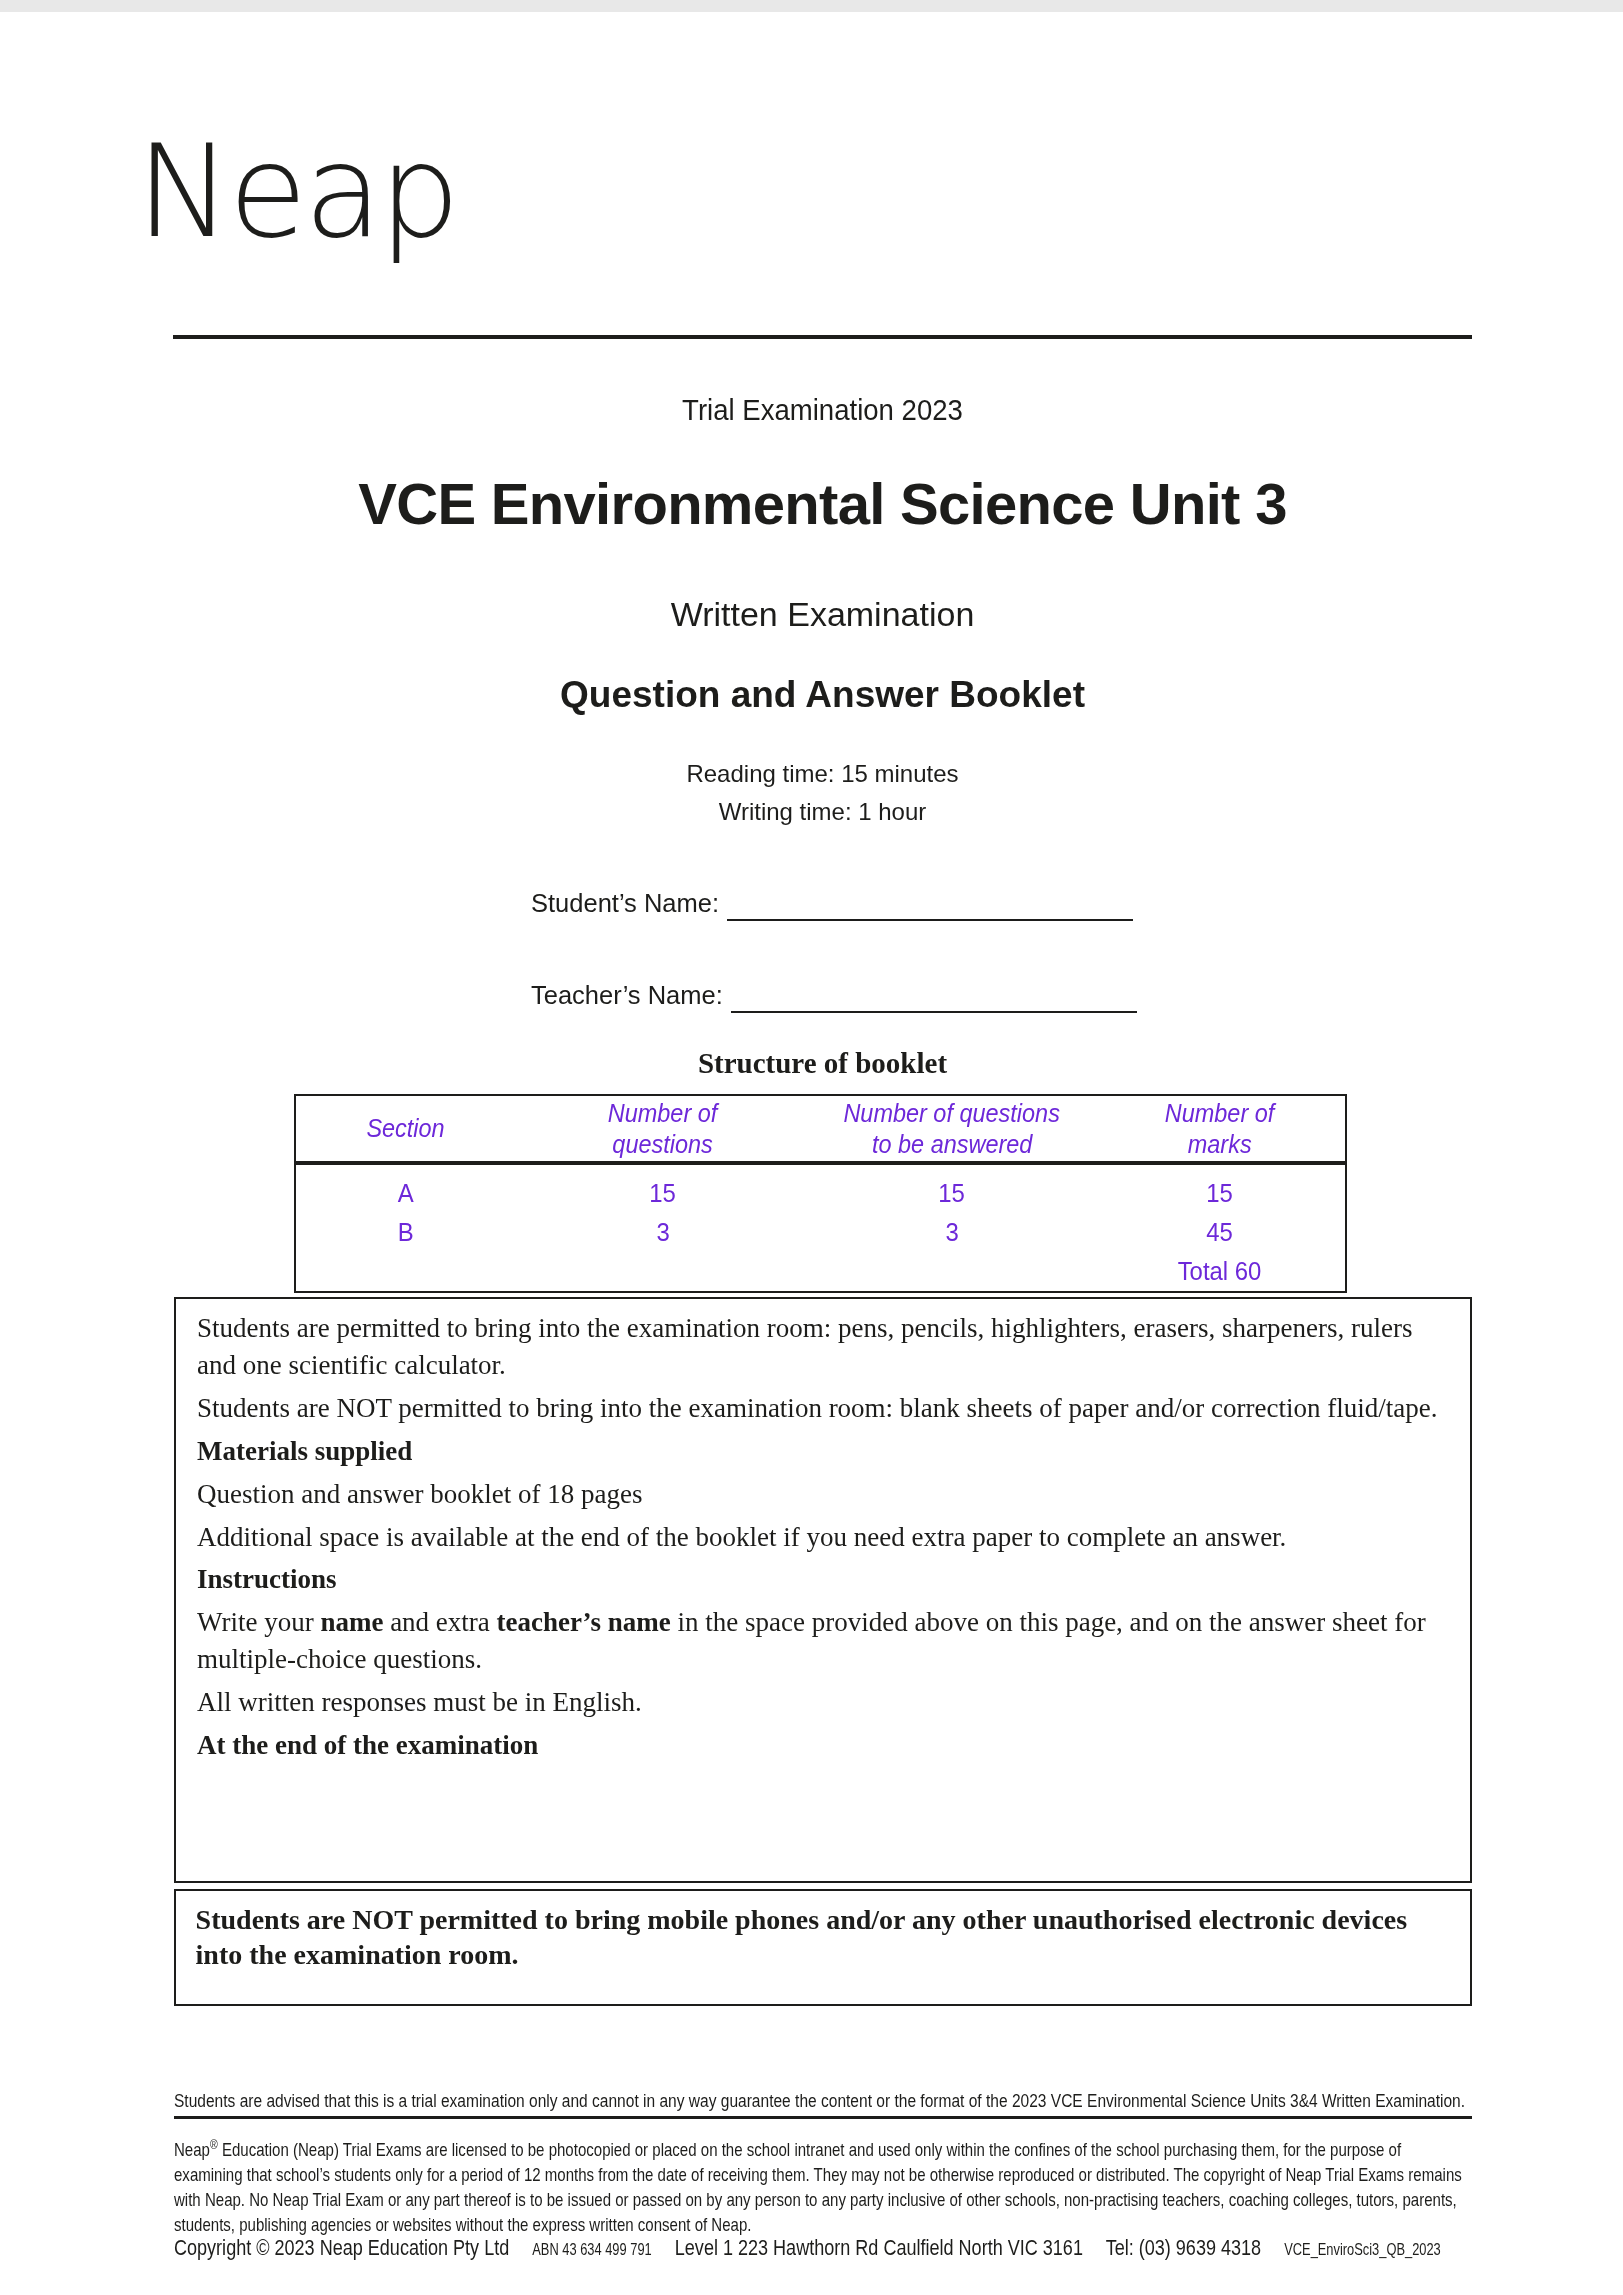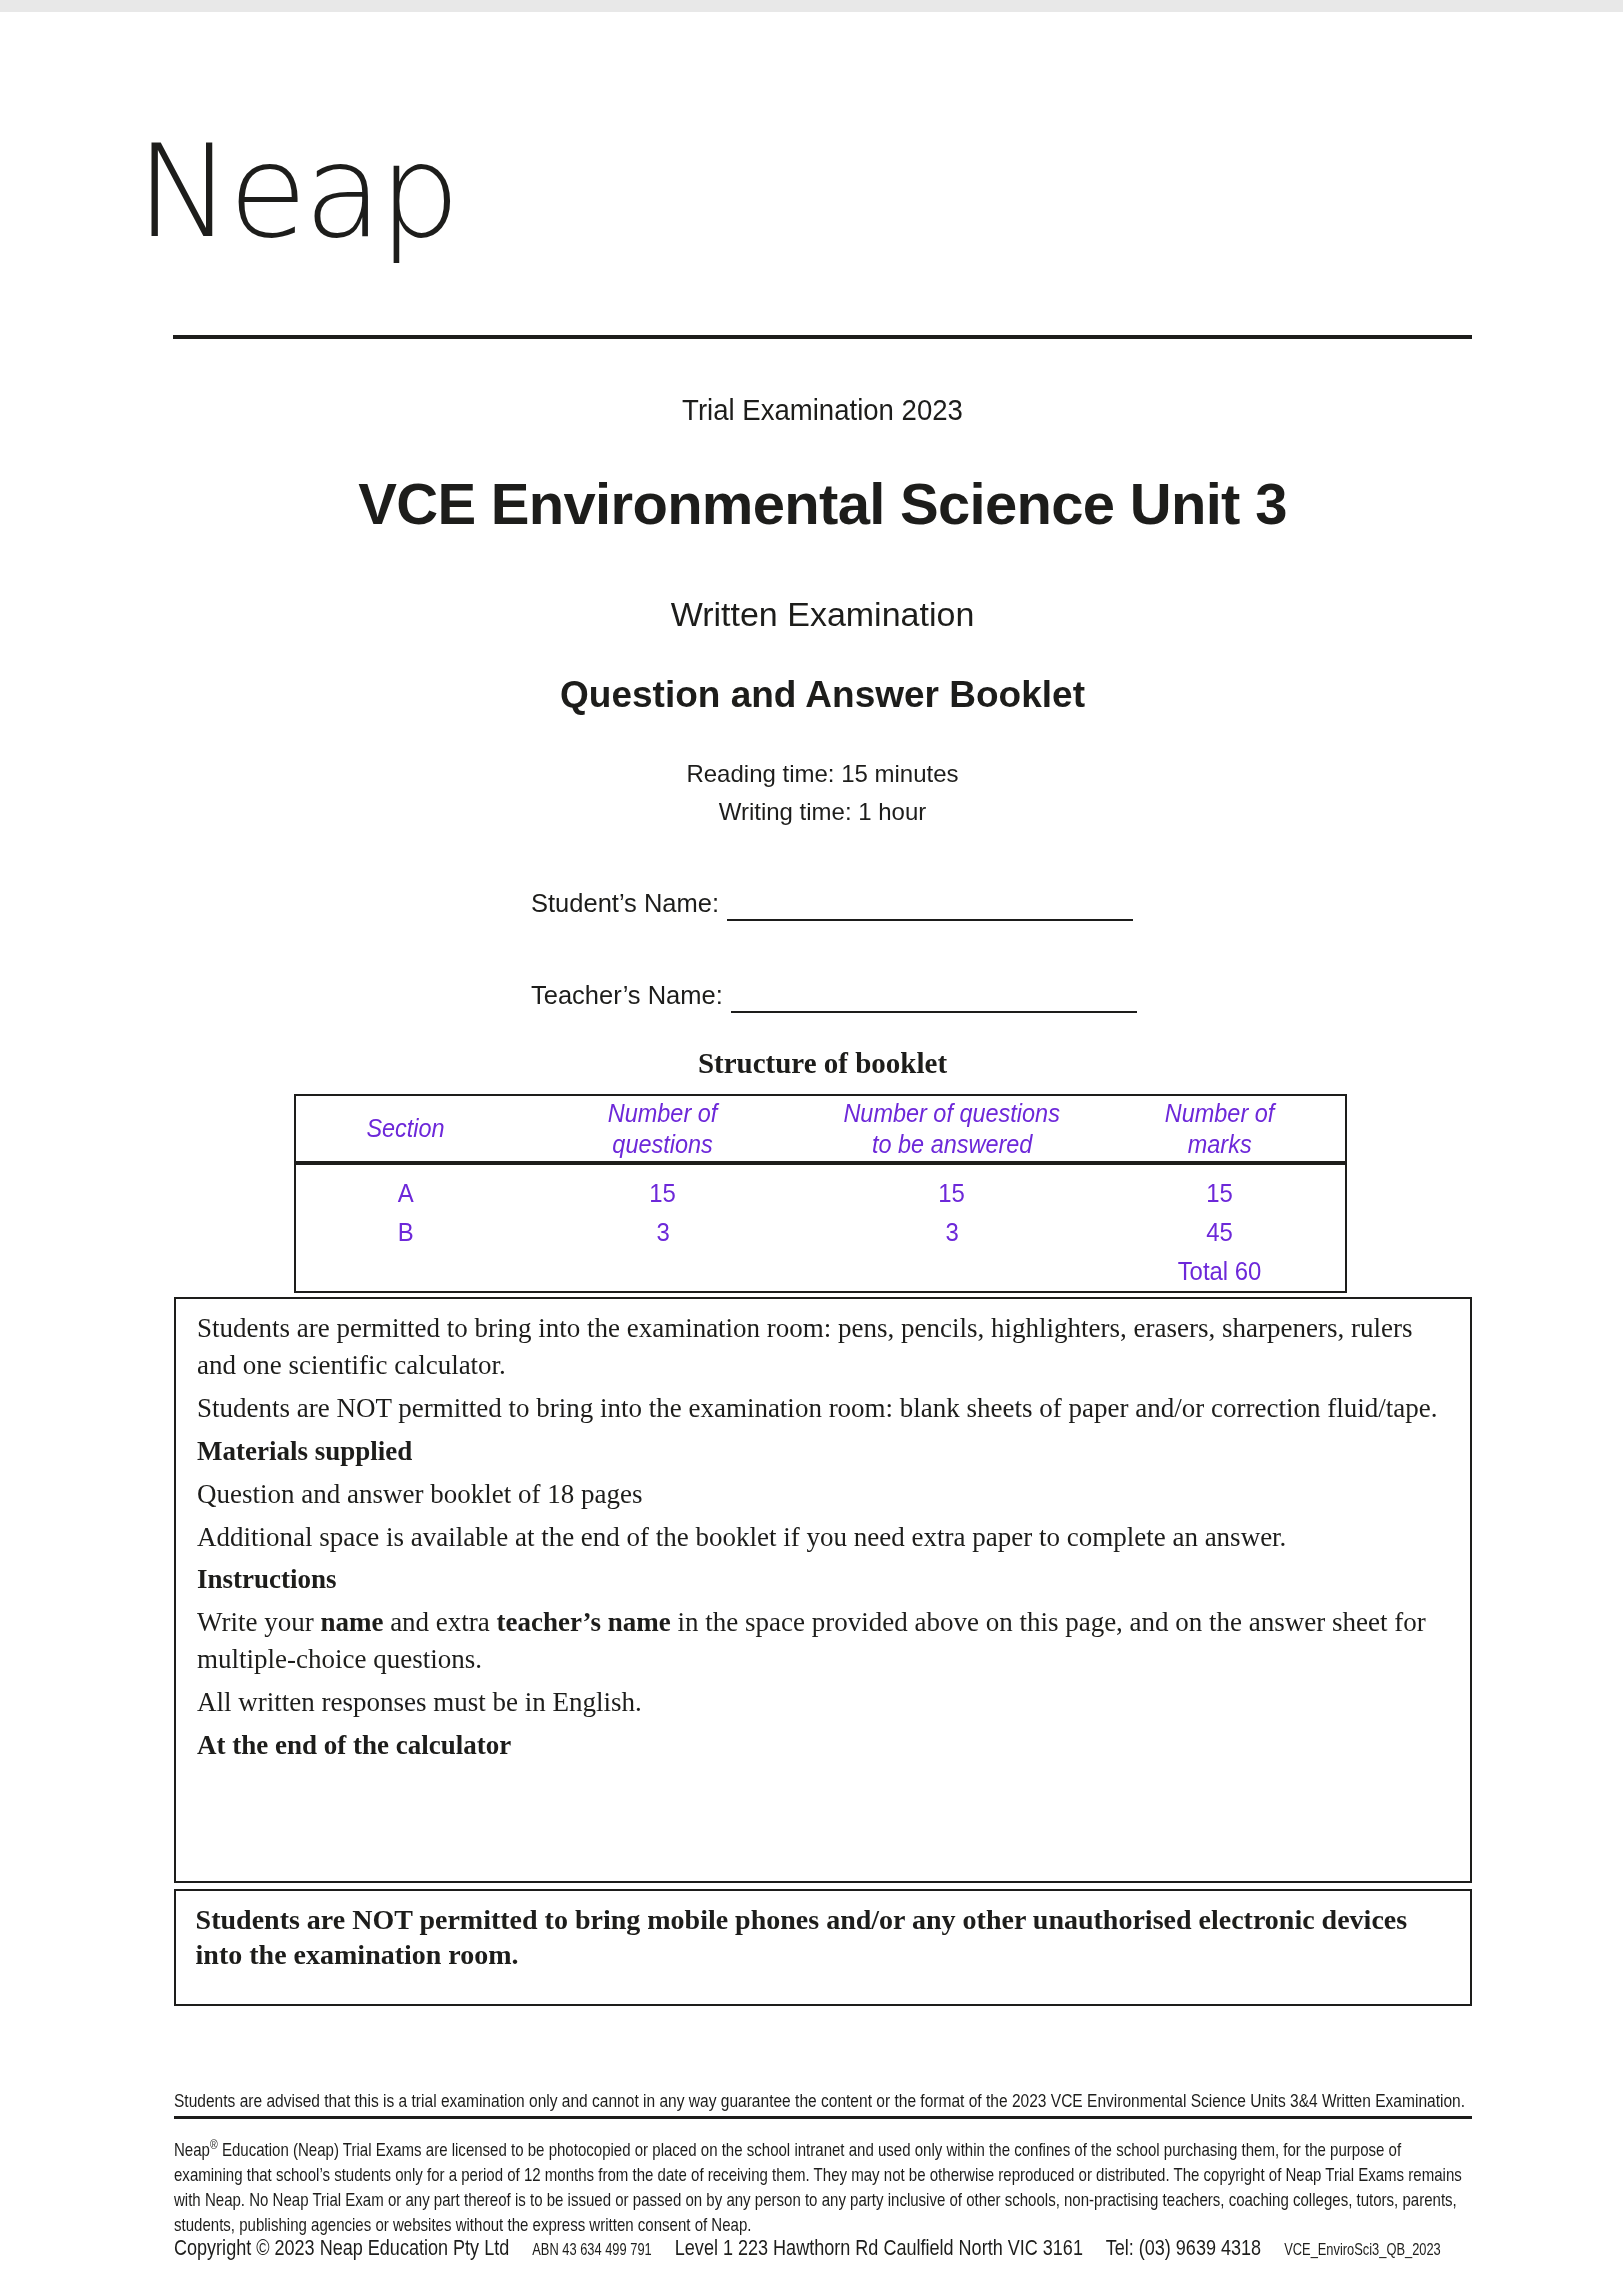--- a/index.html
+++ b/index.html
@@ -172,21 +172,21 @@
 
   <div class="abs box instr-box">
     <p>Students are permitted to bring into the examination room: pens, pencils, highlighters, erasers, sharpeners, rulers and one scientific calculator.</p>
     <p>Students are NOT permitted to bring into the examination room: blank sheets of paper and/or correction fluid/tape.</p>
     <p class="hd">Materials supplied</p>
     <p>Question and answer booklet of 18 pages</p>
     <p>Additional space is available at the end of the booklet if you need extra paper to complete an answer.</p>
     <p class="hd">Instructions</p>
     <p><span>Write your </span><span class="b">name</span><span> and extra </span><span class="b">teacher’s name</span><span> in the space provided above on this page, and on the answer sheet for multiple-choice questions.</span></p>
     <p>All written responses must be in English.</p>
-    <p class="hd">At the end of the calculator</p>
+    <p class="hd">At the end of the examination</p>
   </div>
 
   <div class="abs box mobile-box">
     <span>Students are NOT permitted to bring mobile phones and/or any other unauthorised electronic devices into the examination room.</span>
   </div>
 
   <div class="abs advisory">Students are advised that this is a trial examination only and cannot in any way guarantee the content or the format of the 2023 VCE Environmental Science Units 3&amp;4 Written Examination.</div>
 
   <div class="abs rule2 ink"></div>
 

